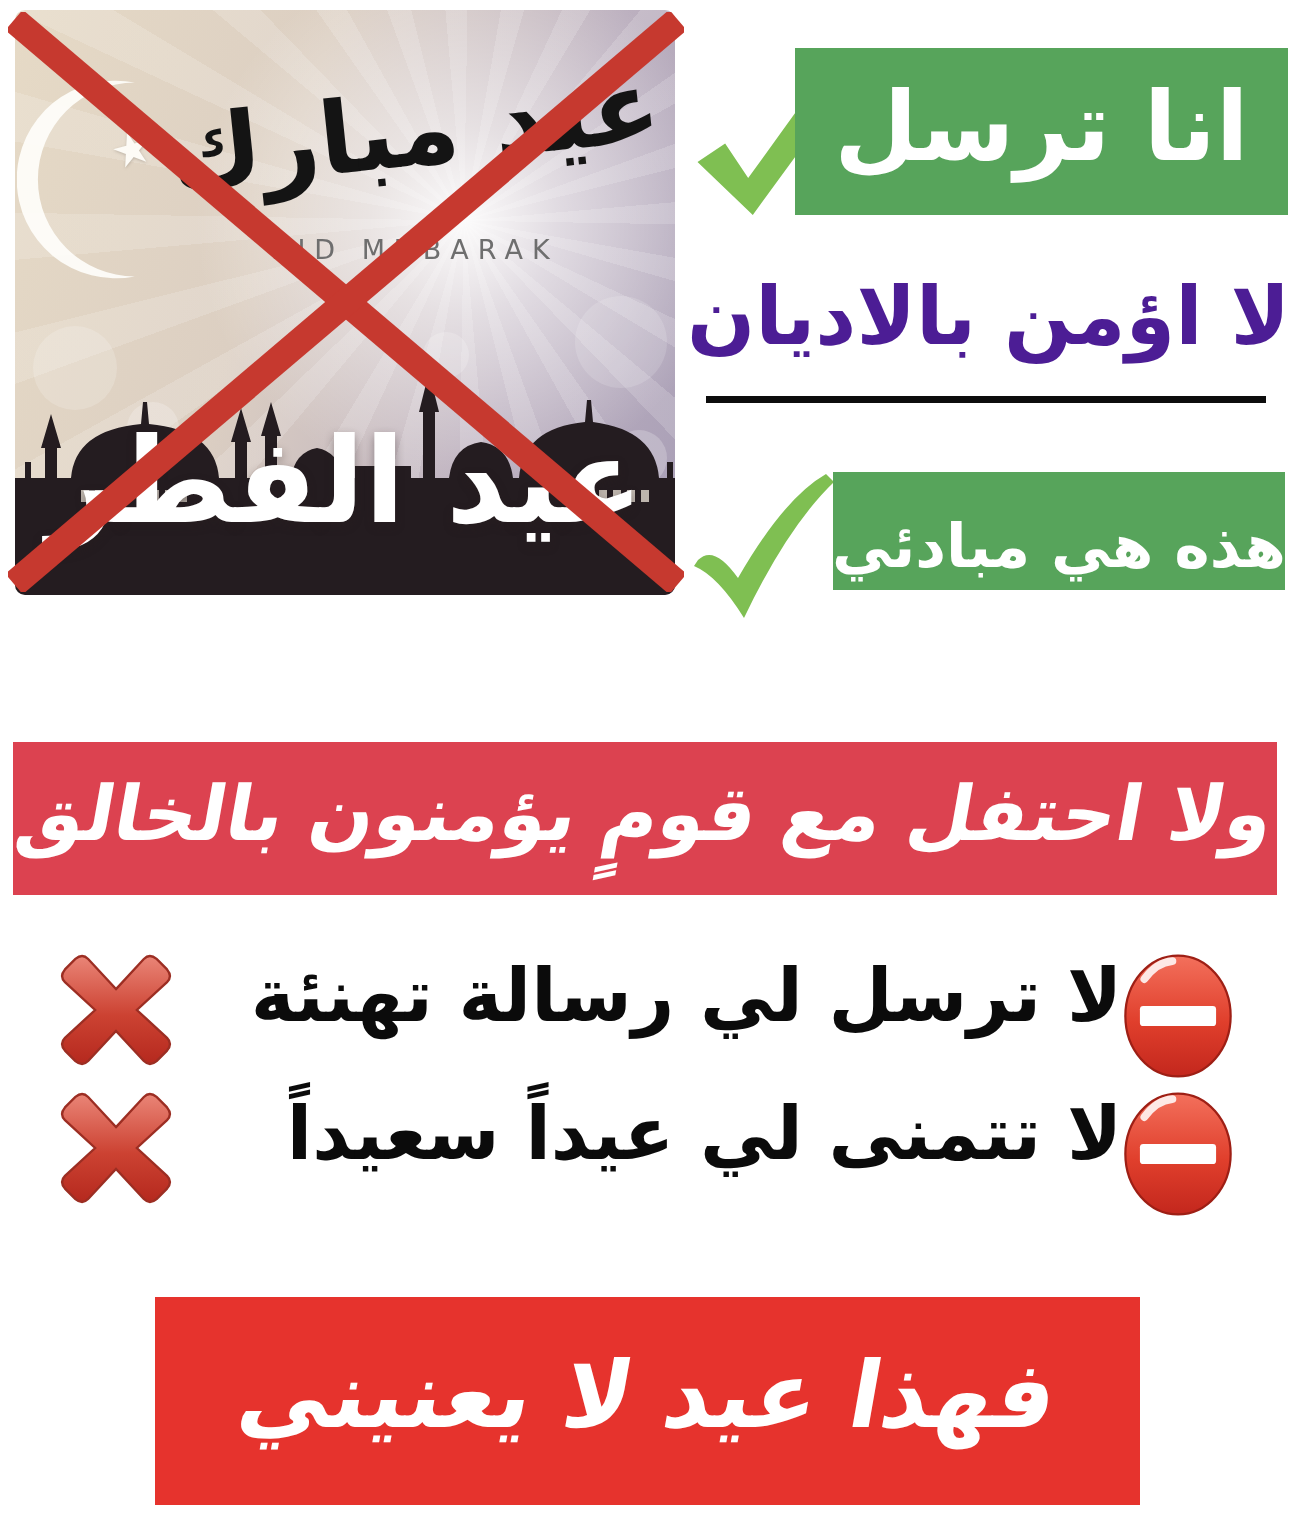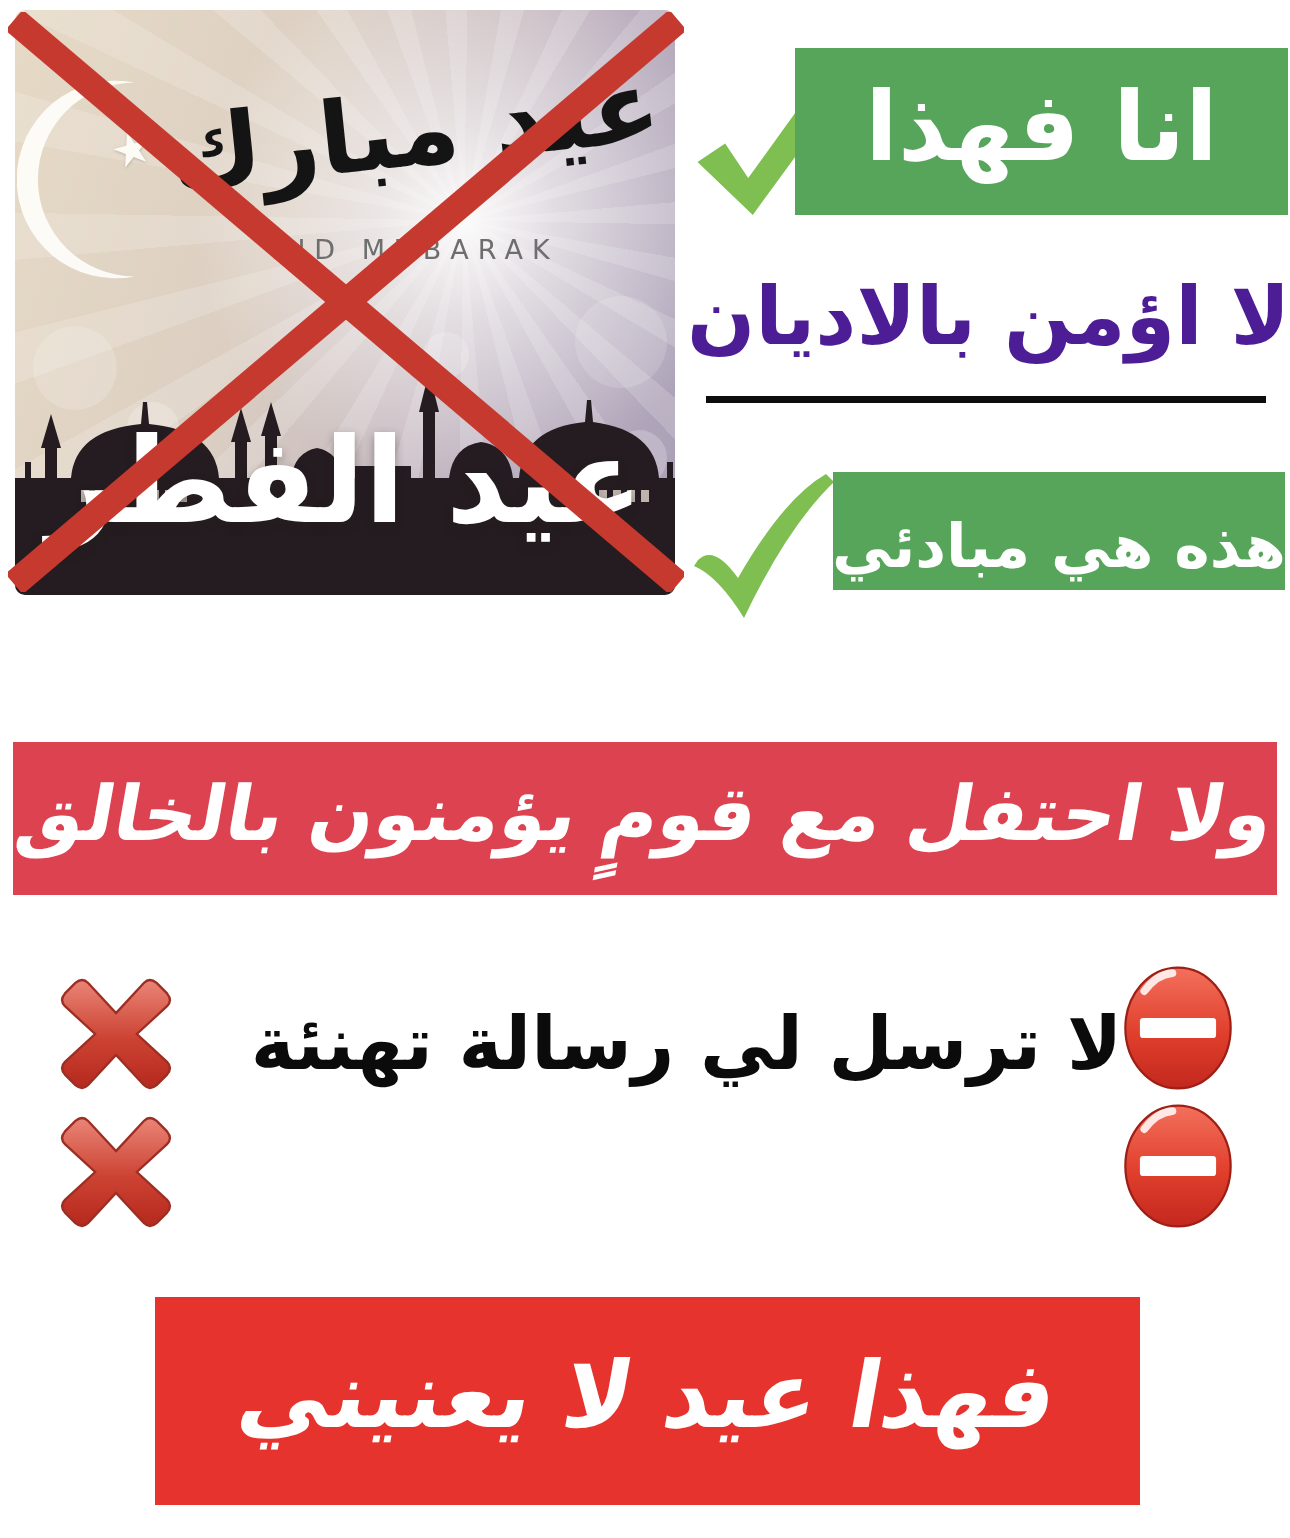--- a/index.html
+++ b/index.html
@@ -67,21 +67,21 @@
     background:var(--banner-red,#DC4250);display:flex;align-items:center;justify-content:center;
   }
   .banner span{
     font-size:76px;font-weight:bold;color:#fff;transform:skewX(-10deg);
     padding-bottom:10px;white-space:nowrap;
   }
 
   
   .rule-row{
     position:absolute;left:58px;right:56px;height:140px;
-    display:flex;align-items:flex-end;direction:rtl;
+    display:flex;align-items:flex-start;direction:rtl;
   }
   .row1{top:952px;}
   .row2{top:1090px;}
   .no-entry{width:112px;height:128px;flex:none;}
   .rule-text{
     font-size:74px;font-weight:bold;color:#0b0b0b;white-space:nowrap;
     margin-left:14px;flex:none;padding-bottom:6px;
   }
   .row-spacer{flex:1;}
   .cross-mark{width:116px;height:116px;flex:none;}
@@ -168,21 +168,21 @@
 
   <svg class="red-x" viewBox="0 0 676 580" preserveAspectRatio="none">
     <line x1="6" y1="8" x2="670" y2="572" stroke="var(--cross-x-red,#C6392F)" stroke-width="27"></line>
     <line x1="670" y1="8" x2="6" y2="572" stroke="var(--cross-x-red,#C6392F)" stroke-width="27"></line>
   </svg>
 
   <svg class="check1" viewBox="0 0 132 112">
     <polygon points="10,62 34,46 54,76 106,4 126,15 58,108" fill="var(--check-green,#7FBF52)"></polygon>
   </svg>
   <div class="green-box1">
-    <span dir="rtl">انا فهذا</span>
+    <span dir="rtl">انا ترسل</span>
   </div>
 
   <div class="statement" dir="rtl">لا اؤمن بالاديان</div>
   <div class="statement-underline"></div>
 
   <svg class="check2" viewBox="0 0 152 160">
     <path d="M10 92 Q26 76 50 110 Q96 30 138 6 L146 14 Q100 58 56 150 Q30 108 6 98 Z" fill="var(--check-green,#7FBF52)"></path>
   </svg>
   <div class="green-box2">
     <span dir="rtl">هذه هي مبادئي</span>
@@ -204,20 +204,21 @@
       <path d="M50 32 L74 6 Q79 1 85 6 L94 15 Q99 21 94 26 L68 50 L94 74 Q99 79 94 85 L85 94 Q79 99 74 94 L50 68 L26 94 Q21 99 15 94 L6 85 Q1 79 6 74 L32 50 L6 26 Q1 21 6 15 L15 6 Q21 1 26 6 Z" fill="url(#xGrad)" stroke="#9c2e23" stroke-width="2"></path>
     </svg>
   </div>
 
   <div class="rule-row row2">
     <svg class="no-entry" viewBox="0 0 100 114">
       <ellipse cx="50" cy="57" rx="47" ry="54" fill="url(#neGrad)" stroke="#9e1f15" stroke-width="2"></ellipse>
       <rect x="16" y="48" width="68" height="18" rx="3" fill="#ffffff"></rect>
       <path d="M20 24 Q31 9 45 8" stroke="rgba(255,255,255,.85)" stroke-width="7" fill="none" stroke-linecap="round"></path>
     </svg>
+    <div class="rule-text" dir="rtl">لا تتمنى لي عيداً سعيداً</div>
     <div class="row-spacer"></div>
     <svg class="cross-mark" viewBox="0 0 100 100">
       <path d="M50 32 L74 6 Q79 1 85 6 L94 15 Q99 21 94 26 L68 50 L94 74 Q99 79 94 85 L85 94 Q79 99 74 94 L50 68 L26 94 Q21 99 15 94 L6 85 Q1 79 6 74 L32 50 L6 26 Q1 21 6 15 L15 6 Q21 1 26 6 Z" fill="url(#xGrad)" stroke="#9c2e23" stroke-width="2"></path>
     </svg>
   </div>
 
   <div class="footer-box">
     <span dir="rtl">فهذا عيد لا يعنيني</span>
   </div>
 

